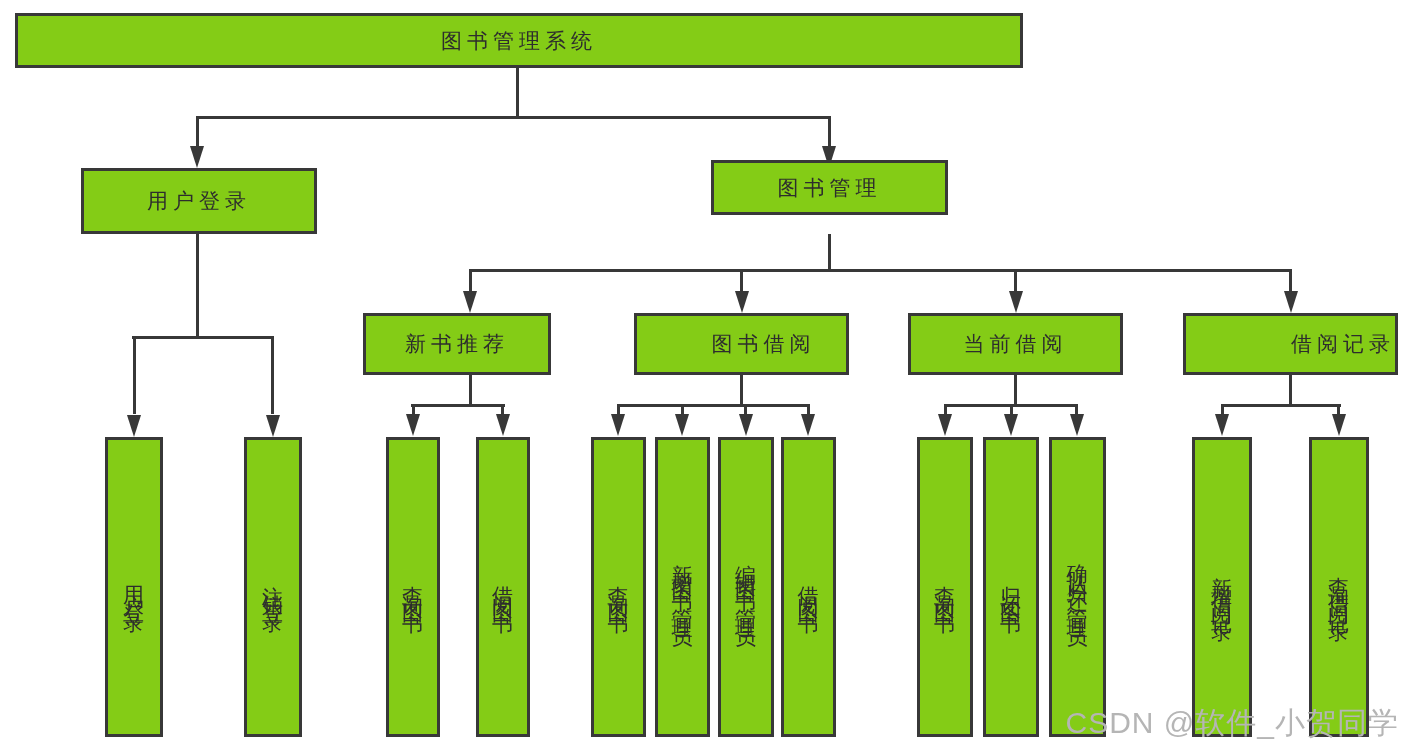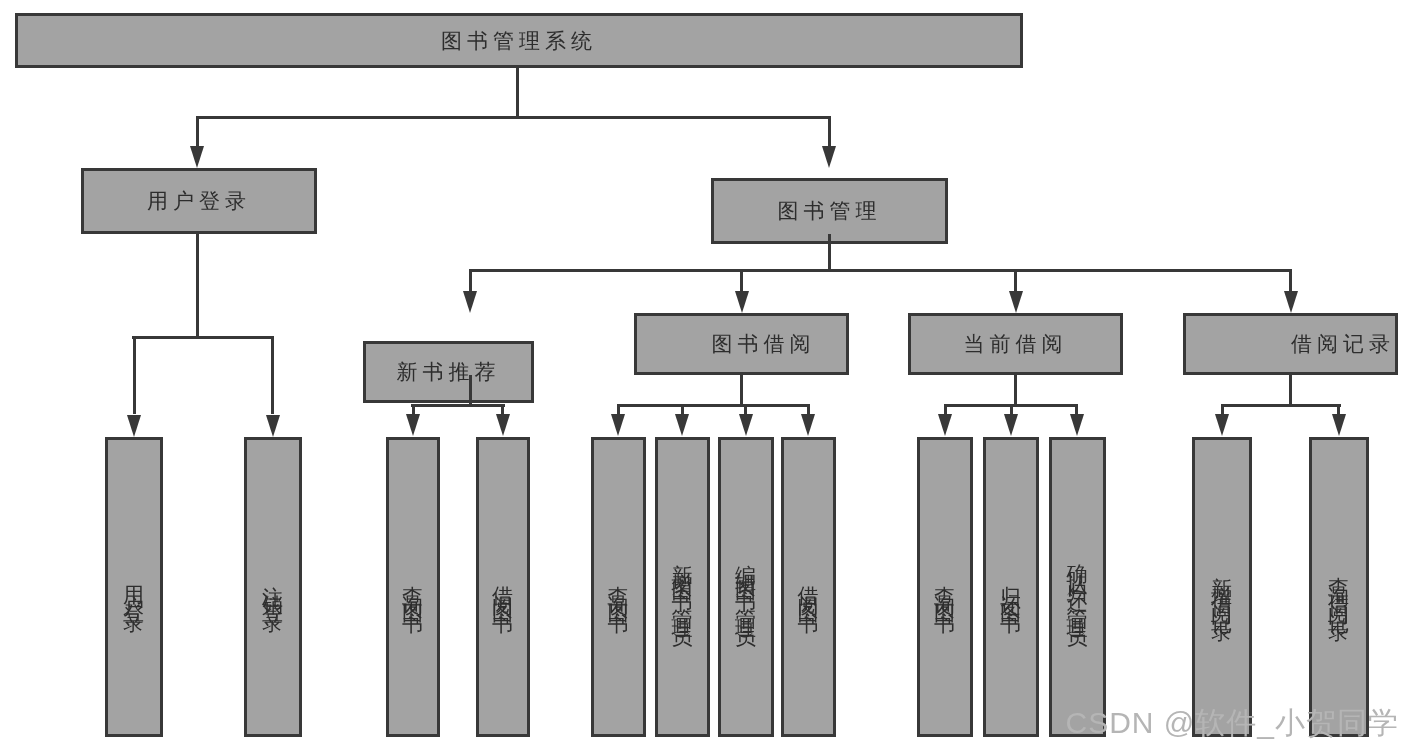--- a/index.html
+++ b/index.html
@@ -8,21 +8,21 @@
     width:1405px;
     height:747px;
     background:#ffffff;
     overflow:hidden;
     font-family:"Liberation Sans", sans-serif;
   }
   .box{
     position:absolute;
     box-sizing:border-box;
     border:3px solid #383838;
-    background:#a3a3a3;
+    background:#84cc16;
     display:flex;
     align-items:center;
     justify-content:center;
     color:#2d2d2d;
   }
   .hlabel{
     font-size:21px;
     letter-spacing:5px;
     white-space:nowrap;
   }
@@ -67,21 +67,21 @@
   <div class="line" style="left:516px;top:68px;width:3px;height:51px;"></div>
   <div class="line" style="left:196px;top:116px;width:635px;height:3px;"></div>
   <div class="line" style="left:196px;top:116px;width:3px;height:34px;"></div>
   <div class="arrow" style="left:190px;top:146px;"></div>
   <div class="line" style="left:828px;top:116px;width:3px;height:34px;"></div>
   <div class="arrow" style="left:822px;top:146px;"></div>
 
   <div class="box" style="left:81px;top:168px;width:236px;height:66px;">
     <span class="hlabel">用户登录</span>
   </div>
-  <div class="box" style="left:711px;top:178px;width:237px;height:66px;font-family:Liberation Serif, serif;">
+  <div class="box" style="left:711px;top:160px;width:237px;height:55px;font-family:Liberation Serif, serif;">
     <span class="hlabel">图书管理</span>
   </div>
 
   <div class="line" style="left:196px;top:234px;width:3px;height:104px;"></div>
   <div class="line" style="left:132px;top:336px;width:142px;height:3px;"></div>
   <div class="line" style="left:133px;top:336px;width:3px;height:78px;"></div>
   <div class="arrow" style="left:127px;top:415px;"></div>
   <div class="line" style="left:271px;top:336px;width:3px;height:78px;"></div>
   <div class="arrow" style="left:266px;top:415px;"></div>
 
@@ -89,21 +89,21 @@
   <div class="line" style="left:469px;top:269px;width:823px;height:3px;"></div>
   <div class="line" style="left:469px;top:269px;width:3px;height:24px;"></div>
   <div class="arrow" style="left:463px;top:291px;"></div>
   <div class="line" style="left:740px;top:269px;width:3px;height:24px;"></div>
   <div class="arrow" style="left:735px;top:291px;"></div>
   <div class="line" style="left:1014px;top:269px;width:3px;height:24px;"></div>
   <div class="arrow" style="left:1009px;top:291px;"></div>
   <div class="line" style="left:1289px;top:269px;width:3px;height:24px;"></div>
   <div class="arrow" style="left:1284px;top:291px;"></div>
 
-  <div class="box" style="left:363px;top:313px;width:171px;height:62px;margin-top:28px;">
+  <div class="box" style="left:363px;top:313px;width:188px;height:62px;">
     <span class="hlabel">新书推荐</span>
   </div>
   <div class="box" style="left:634px;top:313px;width:215px;height:62px;padding-left:44px;">
     <span class="hlabel">图书借阅</span>
   </div>
   <div class="box" style="left:908px;top:313px;width:215px;height:62px;">
     <span class="hlabel">当前借阅</span>
   </div>
   <div class="box" style="left:1183px;top:313px;width:215px;height:62px;justify-content:flex-end;">
     <span class="hlabel">借阅记录</span>

